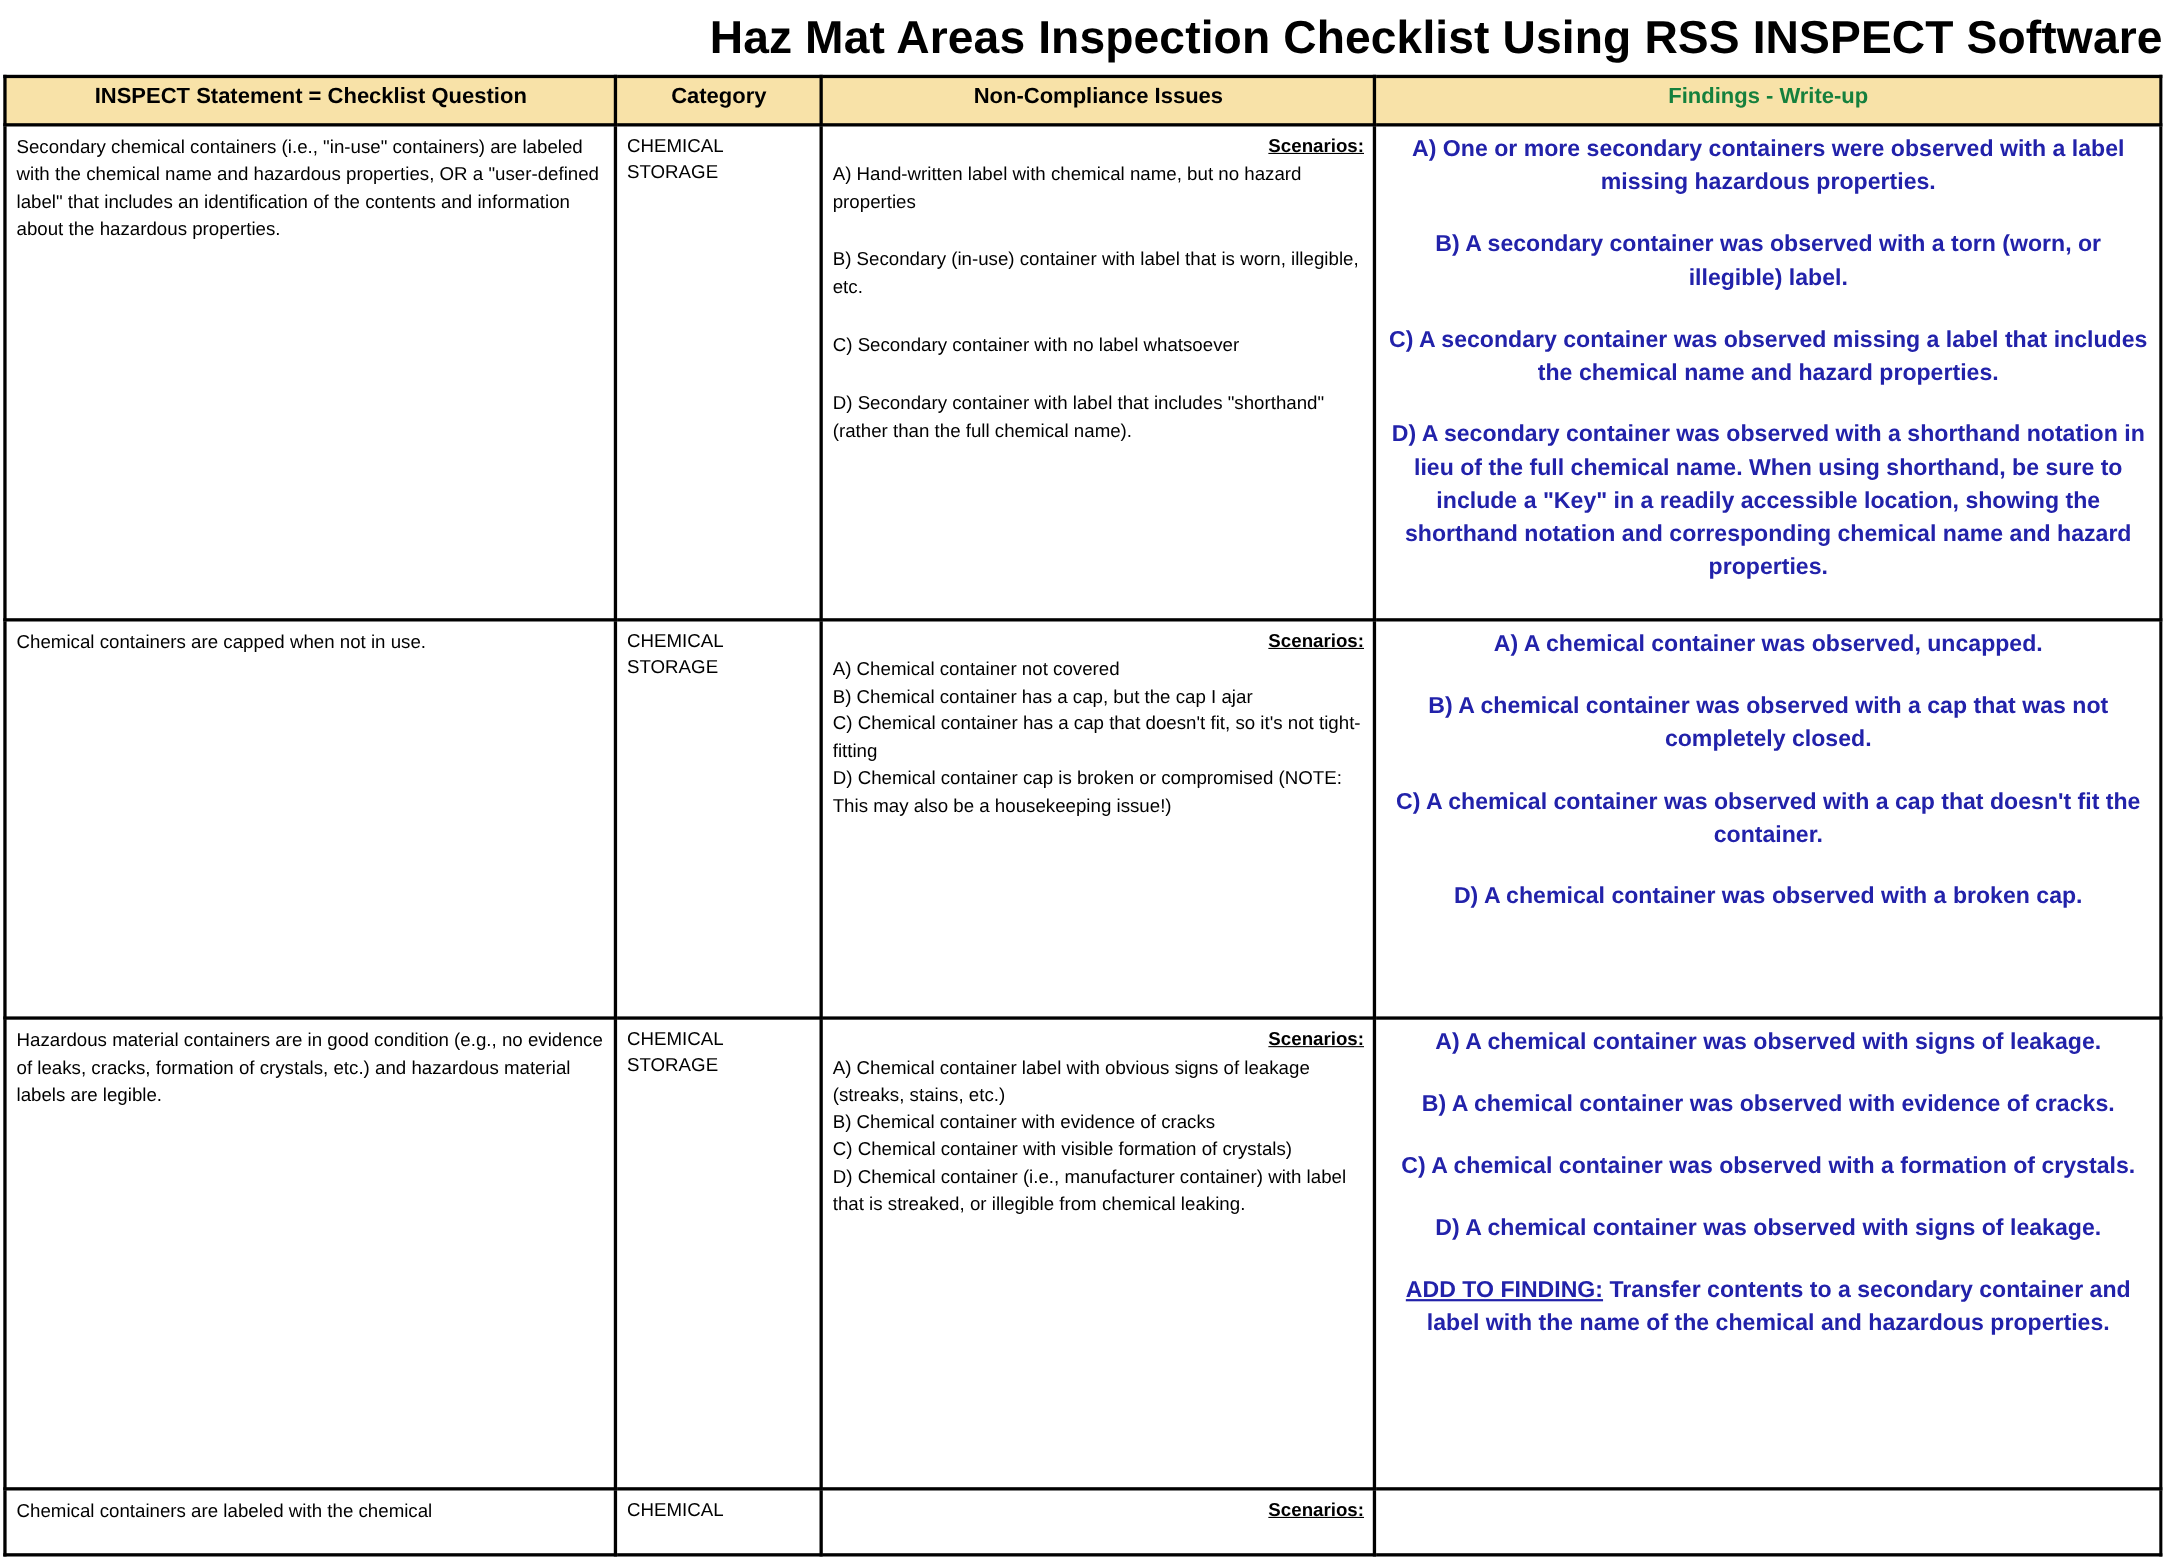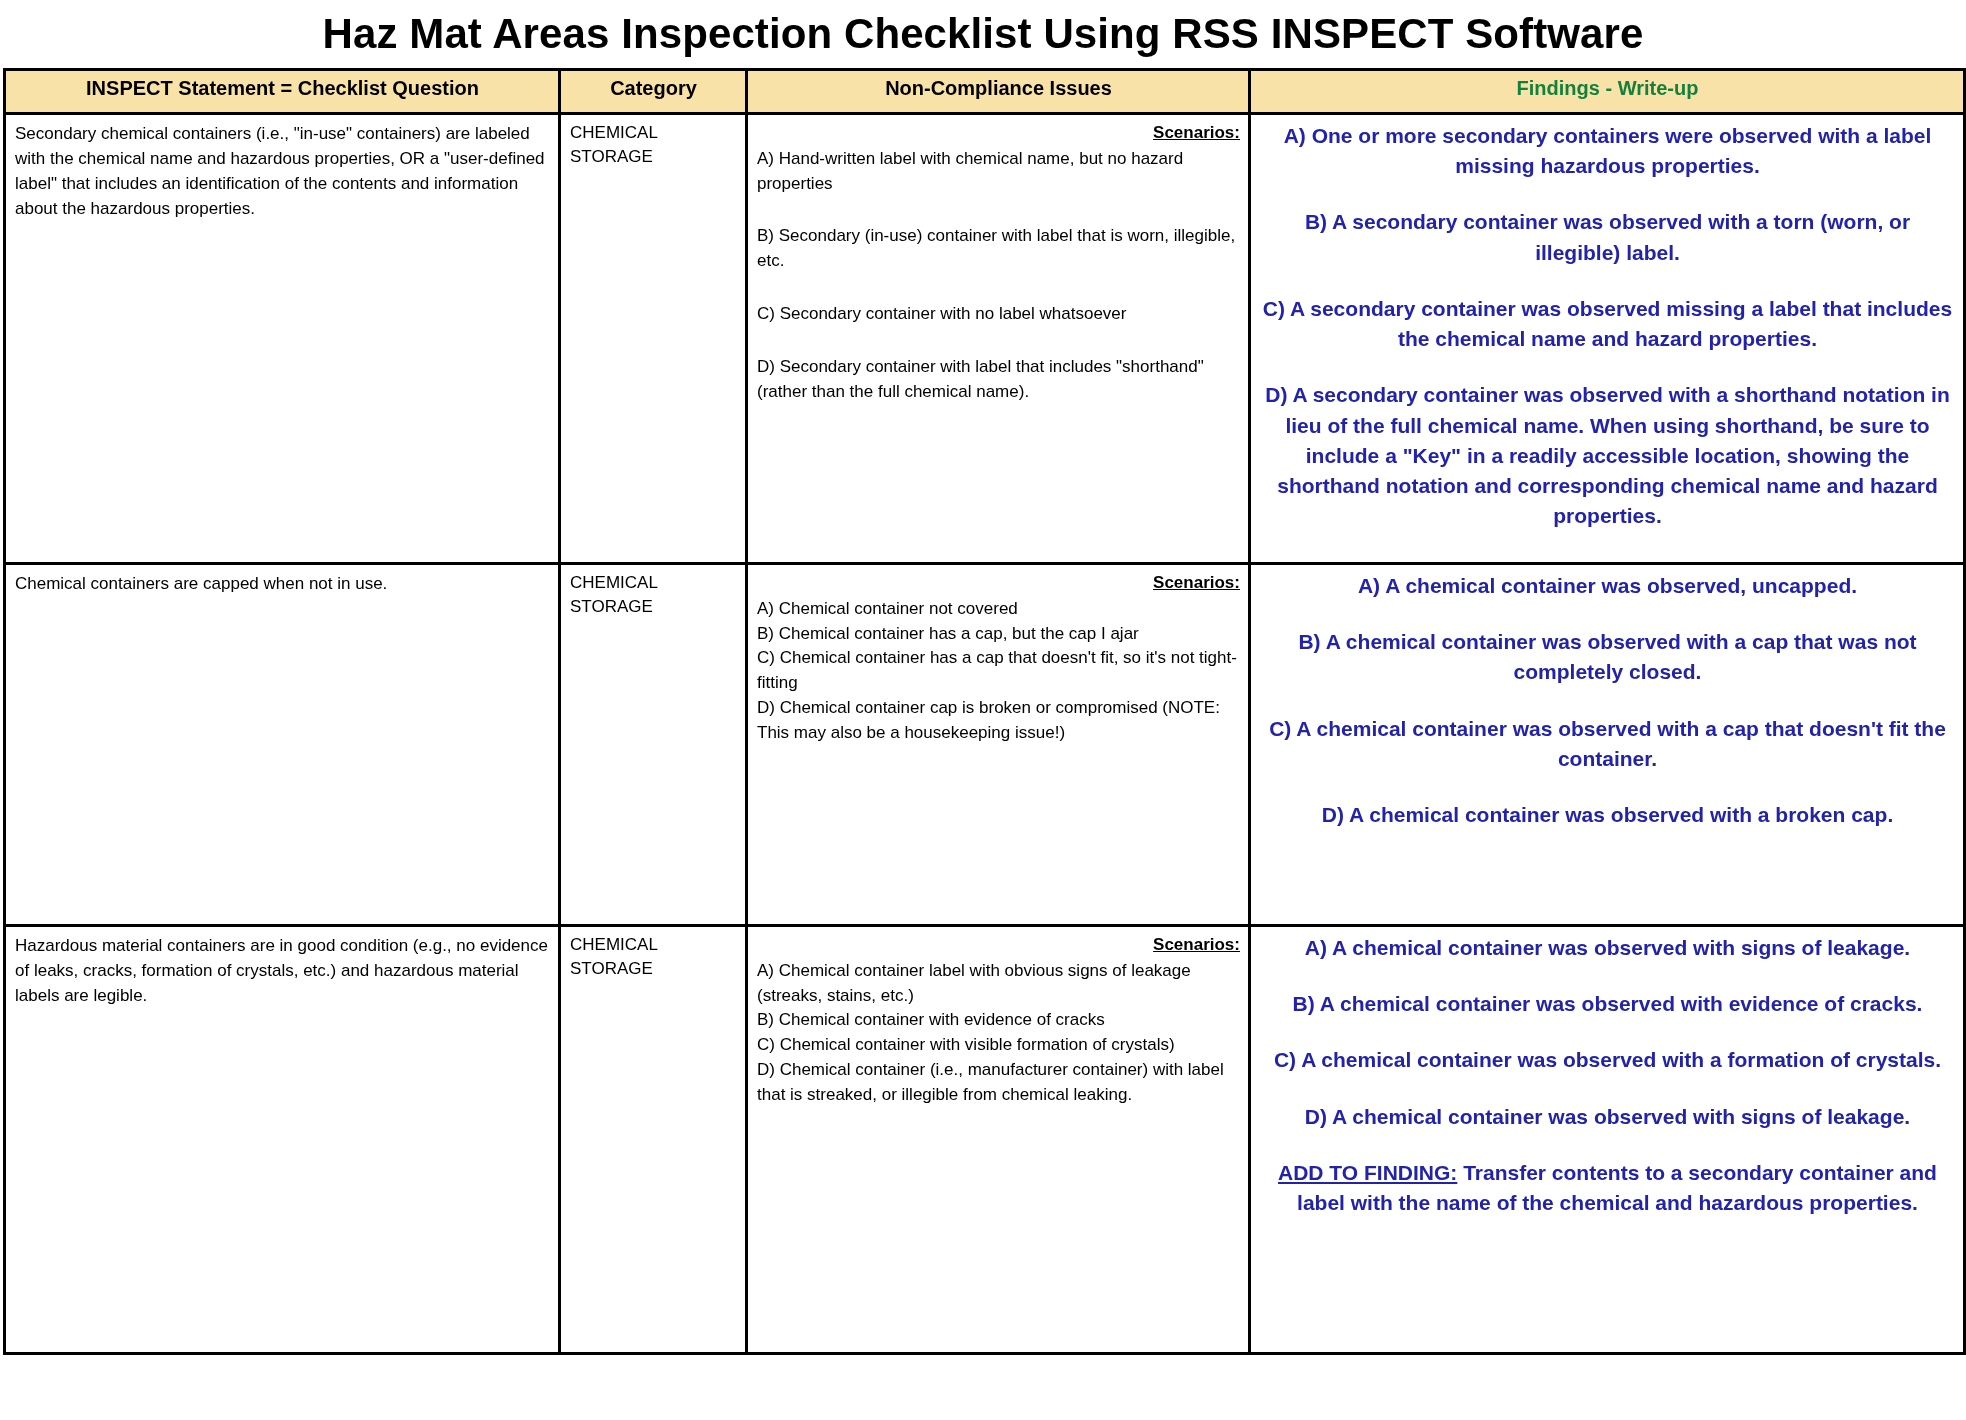--- a/index.html
+++ b/index.html
@@ -21,21 +21,21 @@
     height: 1420px;
     background: #ffffff;
     box-sizing: border-box;
   }
 
   
   .title-bar {
     height: 68px;
     display: flex;
     align-items: center;
-    justify-content: center;
+    justify-content: flex-end;
     padding-top: 0;
     box-sizing: border-box;
   }
   .doc-title {
     font-size: 42px;
     font-weight: 700;
     letter-spacing: 0.1px;
     color: #000000;
     white-space: nowrap;
     font-family: "Liberation Sans", sans-serif;
@@ -191,16 +191,24 @@
             <span class="issue-line">D)  Chemical container (i.e., manufacturer container) with label that is streaked, or illegible from chemical leaking.</span>
           </td>
           <td class="findings-cell">
             <span class="finding-item">A)  A chemical container was observed with signs of leakage.</span>
             <span class="finding-item">B)  A chemical container was observed with evidence of cracks.</span>
             <span class="finding-item">C)  A chemical container was observed with a formation of crystals.</span>
             <span class="finding-item">D)  A chemical container was observed with signs of leakage.</span>
             <span class="finding-item"><span class="add-to-finding-label">ADD TO FINDING:</span> Transfer contents to a secondary container and label with the name of the chemical and hazardous properties.</span>
           </td>
         </tr>
+        <tr class="row-3">
+          <td class="statement-cell">Chemical containers are labeled with the chemical</td>
+          <td class="category-cell">CHEMICAL</td>
+          <td class="issues-cell">
+            <span class="scenarios-label">Scenarios:</span>
+          </td>
+          <td class="findings-cell"></td>
+        </tr>
       </tbody>
   </table>
 
 </div>
 
 </body></html>

